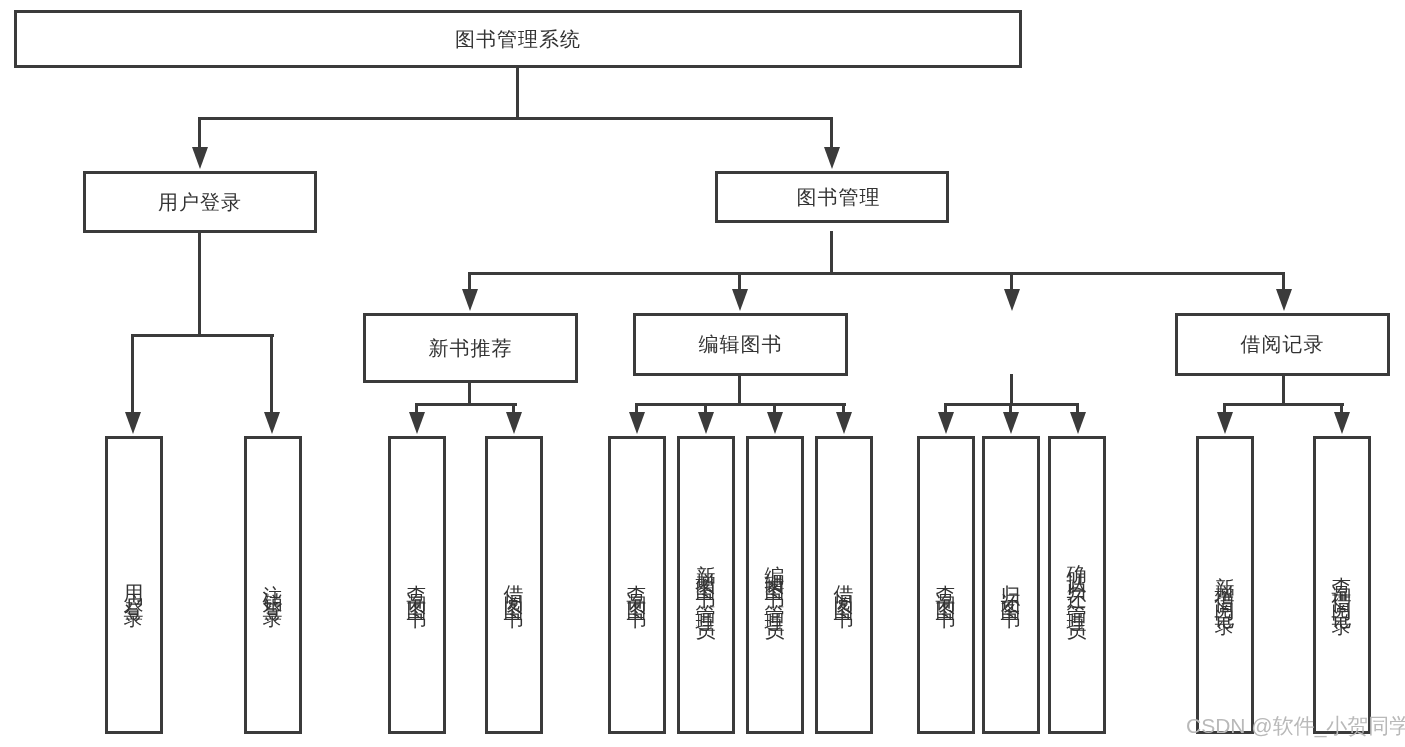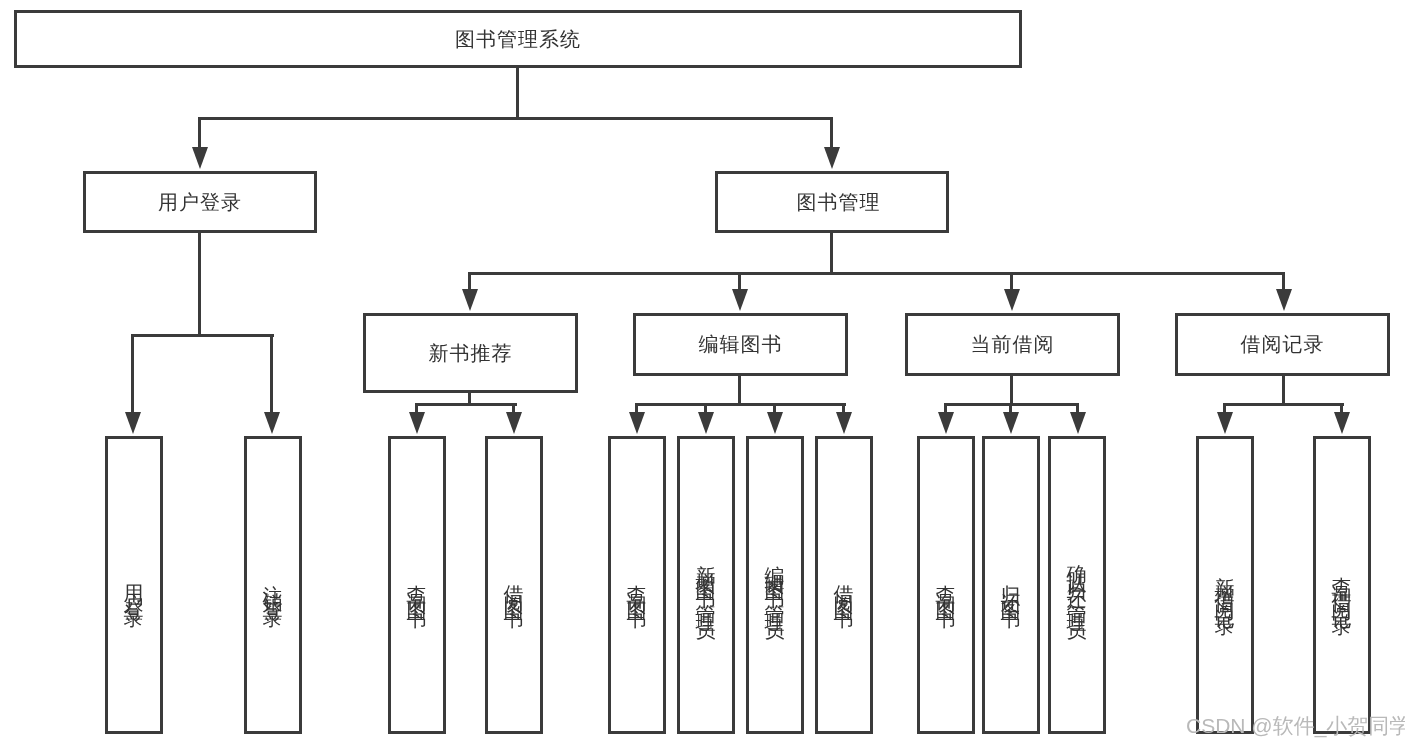--- a/index.html
+++ b/index.html
@@ -147,35 +147,32 @@
   <div class="arrow" style="left:1334px; top:412px;"></div>
 
   <div class="hbox" style="left:14px; top:10px; width:1008px; height:58px;">
     <span>图书管理系统</span>
   </div>
 
   <div class="hbox" style="left:83px; top:171px; width:234px; height:62px;">
     <span>用户登录</span>
   </div>
 
-  <div class="hbox" style="left:715px; top:171px; width:234px; height:62px;padding-left:13px;">
+  <div class="hbox" style="left:715px; top:171px; width:234px; height:52px;padding-left:13px;">
     <span>图书管理</span>
   </div>
 
-  <div class="hbox" style="left:363px; top:313px; width:215px; height:80px;">
+  <div class="hbox" style="left:363px; top:313px; width:215px; height:70px;">
     <span>新书推荐</span>
   </div>
 
   <div class="hbox" style="left:633px; top:313px; width:215px; height:63px;">
     <span>编辑图书</span>
   </div>
 
-  <div class="hbox" style="left:905px; top:313px; width:215px; height:63px;">
-    <span>当前借阅</span>
-  </div>
 
   <div class="hbox" style="left:1175px; top:313px; width:215px; height:63px;">
     <span>借阅记录</span>
   </div>
 
   <div class="vbox" style="left:105px;">
     <span>用户登录</span>
   </div>
   <div class="vbox" style="left:244px;">
     <span>注销登录</span>

